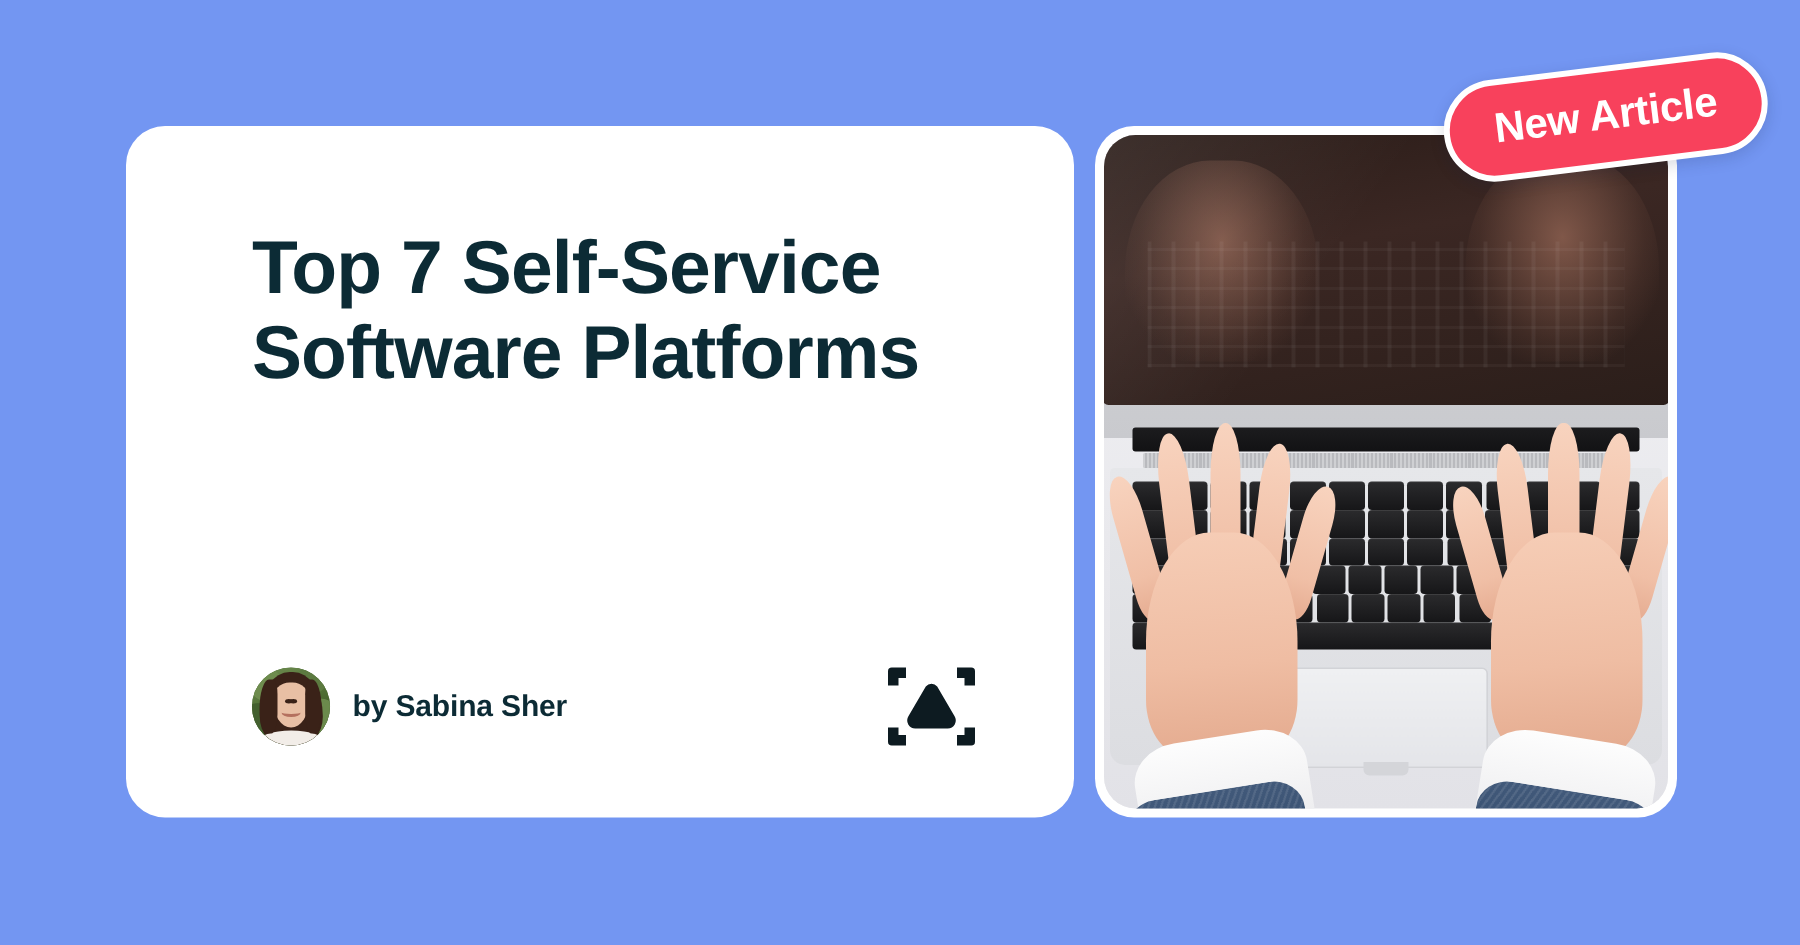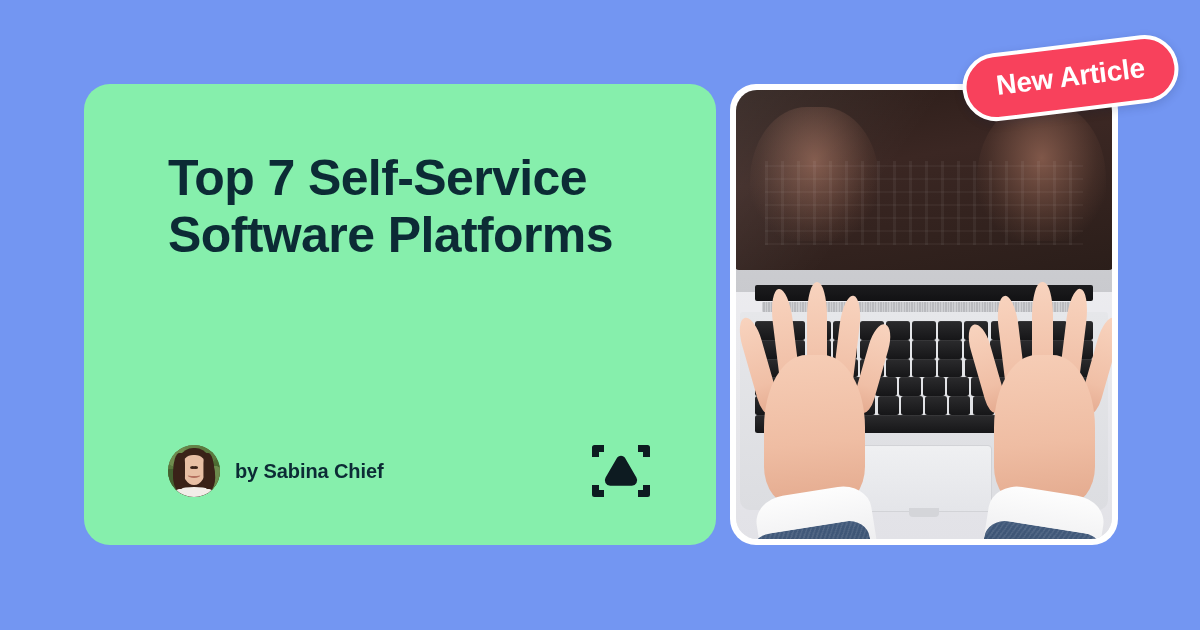--- a/index.html
+++ b/index.html
@@ -20,21 +20,21 @@
     position:relative;
     width:1200px; height:630px;
     background:#7396F2;
   }
 
   
   .article-card {
     position:absolute;
     left:84px; top:84px;
     width:632px; height:461px;
-    background:#86efac;
+    background:#ffffff;
     border-radius:26px;
     padding:52px 56px 40px 44px;
     display:flex;
     flex-direction:column;
     justify-content:space-between;
   }
 
   .article-title {
     font-size:50px;
     font-weight:bold;
@@ -356,21 +356,21 @@
           <div class="face">
             <div class="eye-l"></div>
             <div class="eye-r"></div>
             <div class="smile"></div>
           </div>
           <div class="hair-front-l"></div>
           <div class="hair-front-r"></div>
         </div>
 
         <div class="author-text">
-          <div class="author-name">by Sabina Chief</div>
+          <div class="author-name">by Sabina Sher</div>
         </div>
 
       </div>
 
       <svg class="brand-logo" viewBox="0 0 62 56">
         <g fill="#0D1B21">
           <path d="M2 14 V4.5 A2.5 2.5 0 0 1 4.5 2 H14 V9 H9 V14 Z"></path>
           <path d="M60 14 V4.5 A2.5 2.5 0 0 0 57.5 2 H48 V9 H53 V14 Z"></path>
           <path d="M2 42 V51.5 A2.5 2.5 0 0 0 4.5 54 H14 V47 H9 V42 Z"></path>
           <path d="M60 42 V51.5 A2.5 2.5 0 0 1 57.5 54 H48 V47 H53 V42 Z"></path>

